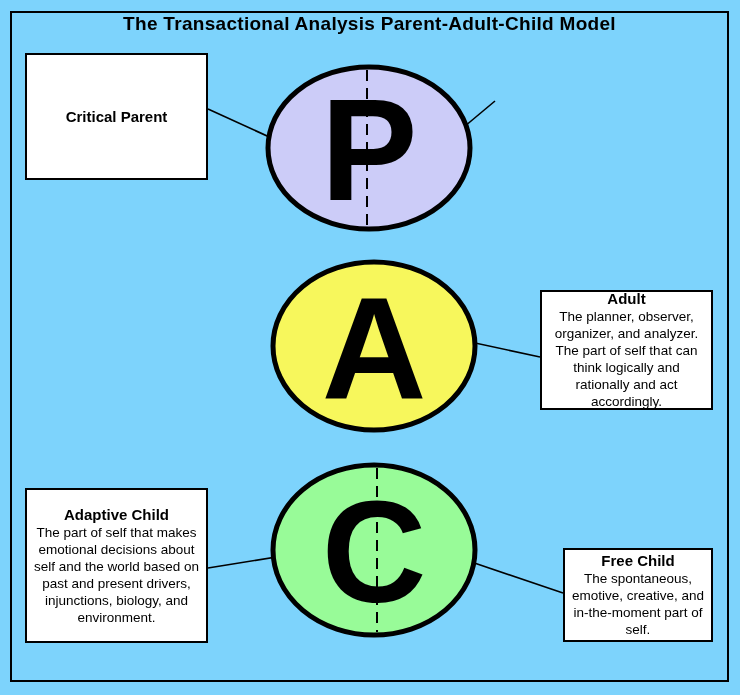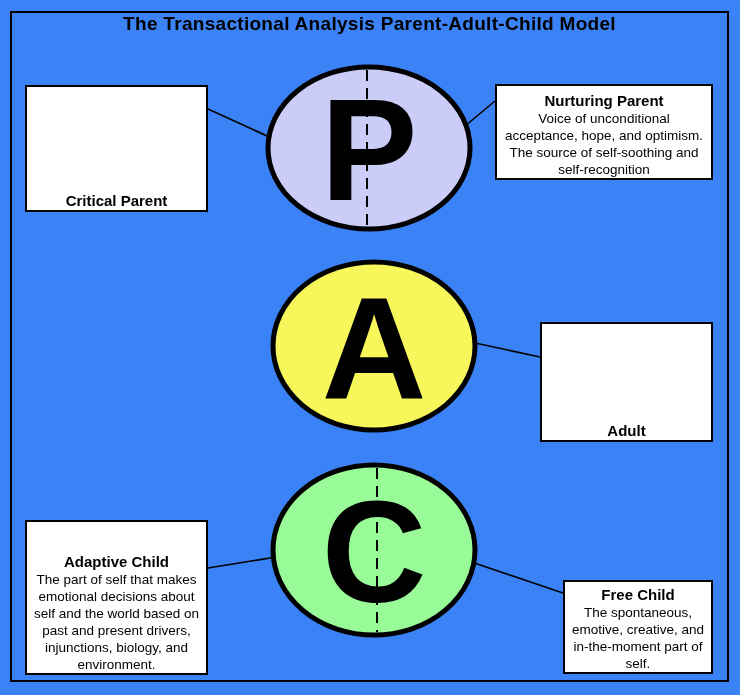--- a/index.html
+++ b/index.html
@@ -1,20 +1,20 @@
 <!DOCTYPE html>
 <html><head>
 <meta charset="utf-8">
 <style>
   html, body { margin: 0; padding: 0; background: #ffffff; }
   .canvas {
     position: relative;
     width: 740px;
     height: 695px;
-    background: #3b82f6;
+    background: #7dd3fc;
     font-family: "Liberation Sans", sans-serif;
     overflow: hidden;
   }
   .outer-border {
     position: absolute;
     left: 10px; top: 11px;
     width: 715px; height: 667px;
     border: 2px solid #000000;
     background: transparent;
   }
@@ -39,27 +39,26 @@
     font-size: 145px;
     fill: #000000;
   }
   .label-box {
     position: absolute;
     background: #ffffff;
     border: 2px solid #000000;
     box-sizing: border-box;
     display: flex;
     flex-direction: column;
-    justify-content: flex-end;
+    justify-content: center;
     text-align: center;
     font-size: 13.5px;
     line-height: 17px;
     color: #000000;
-    padding: 0 6px;
-    margin-top: 32px;
+    padding: 8px 6px;
   }
   .label-box .heading {
     font-weight: bold;
     font-size: 15px;
     line-height: 18px;
   }
   .box-critical-parent  { left: 25px;  top: 53px;  width: 183px; height: 127px; }
   .box-nurturing-parent { left: 495px; top: 52px;  width: 218px; height: 96px;  }
   .box-adult            { left: 540px; top: 290px; width: 173px; height: 120px; }
   .box-adaptive-child   { left: 25px;  top: 488px; width: 183px; height: 155px; }
@@ -91,27 +90,24 @@
 
     <ellipse cx="374" cy="550" rx="101" ry="85" stroke="#000000" stroke-width="5" fill="#98fb98"></ellipse>
     <line x1="377" y1="468" x2="377" y2="632" stroke="#000" stroke-width="2" stroke-dasharray="11,7"></line>
     <text x="374" y="602" text-anchor="middle" class="big-letter">C</text>
   </svg>
 
   <div class="label-box box-critical-parent">
     <div class="heading">Critical Parent</div>
   </div>
 
-  <div class="label-box box-nurturing-parent">
-    <div class="heading">Nurturing Parent</div>
-    <div class="body-text">Voice of unconditional acceptance, hope, and optimism.  The source of self-soothing and self-recognition</div>
-  </div>
 
   <div class="label-box box-adult">
     <div class="heading">Adult</div>
+    <div class="body-text">The planner, observer, organizer, and analyzer. The part of self that can think logically and rationally and act accordingly.</div>
   </div>
 
   <div class="label-box box-adaptive-child">
     <div class="heading">Adaptive Child</div>
     <div class="body-text">The part of self that makes emotional decisions about self and the world based on past and present drivers, injunctions, biology, and environment.</div>
   </div>
 
   <div class="label-box box-free-child">
     <div class="heading">Free Child</div>
     <div class="body-text">The spontaneous, emotive, creative, and in-the-moment part of self.</div>

